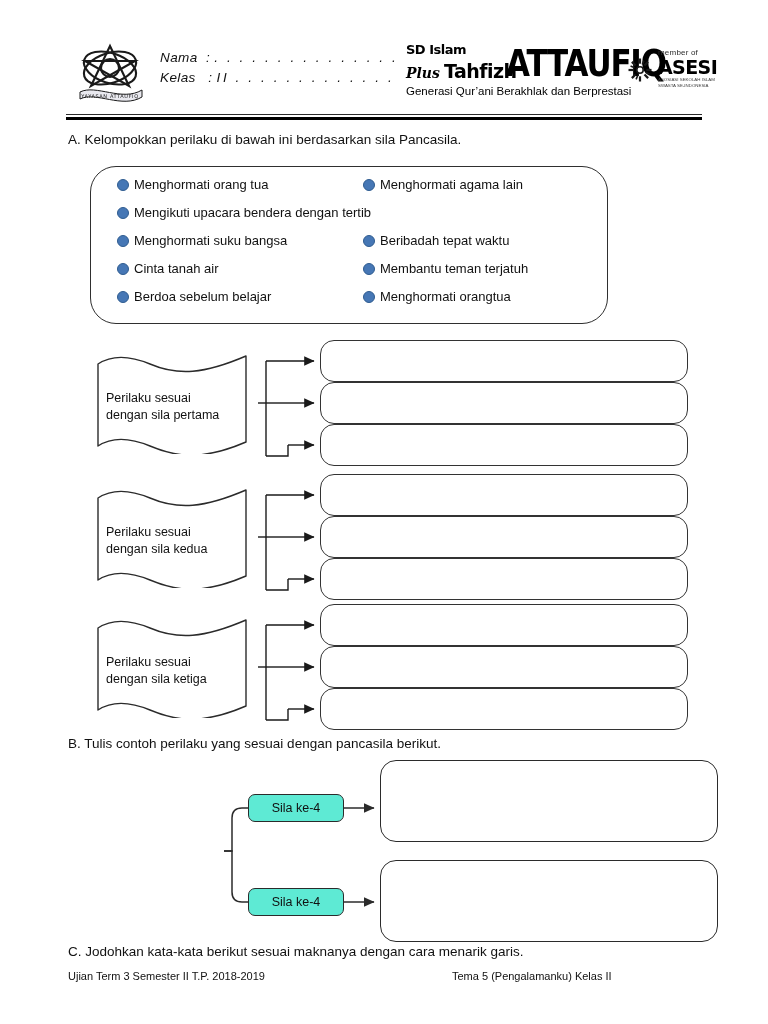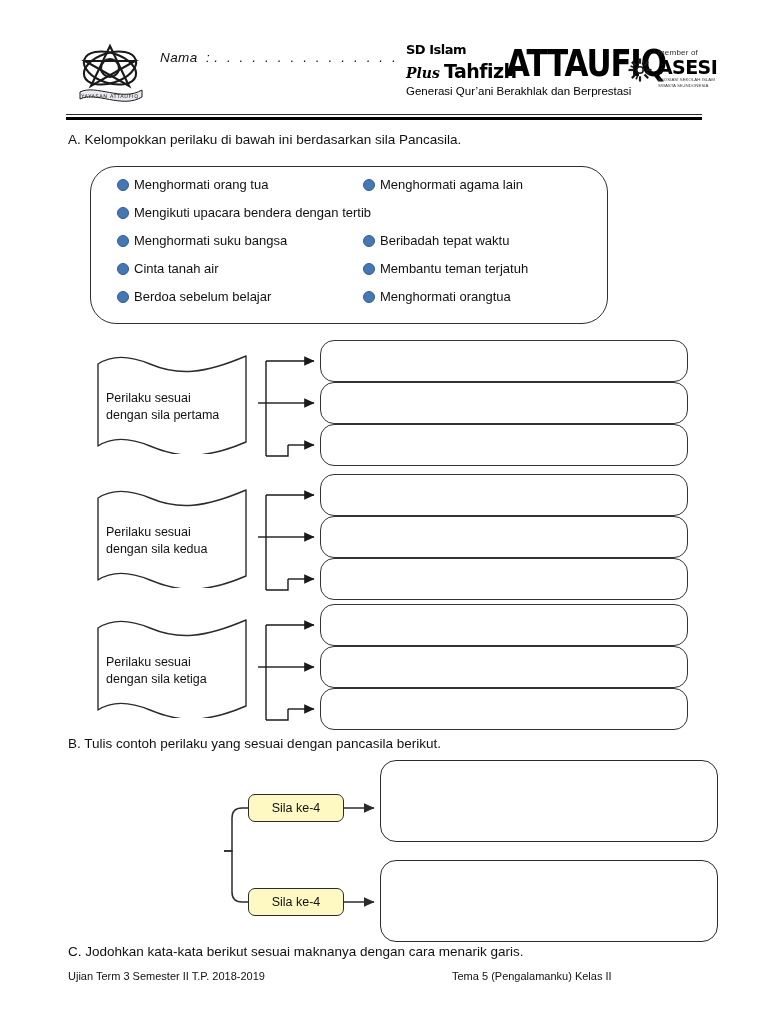--- a/index.html
+++ b/index.html
@@ -233,21 +233,21 @@
     font-size: 14.5px;
     line-height: 19px;
     color: #111;
   }
   .sila-box {
     position: absolute;
     left: 248px;
     width: 96px; height: 28px;
     border: 1.3px solid #2b2b2b;
     border-radius: 7px;
-    background: #fef9c3;
+    background: #5eead4;
     display: flex;
     align-items: center;
     justify-content: center;
     font-size: 12.5px;
     color: #111;
   }
   #sila-box-top { top: 38px; }
   #sila-box-bot { top: 132px; }
   .bigbox {
     position: absolute;
@@ -289,20 +289,21 @@
         <ellipse cx="38" cy="28" rx="27" ry="15" transform="rotate(18 38 28)"></ellipse>
         <circle cx="38" cy="28" r="9"></circle>
       </g>
       <path d="M8 52 C24 44, 50 62, 70 50 L70 57 C50 69, 24 51, 8 59 Z" fill="#e9e9ef" stroke="#1a1a1a" stroke-width="1"></path>
       <text x="38" y="57.5" font-family="DejaVu Sans, sans-serif" font-size="5" fill="#1a1a1a" text-anchor="middle" letter-spacing="0.6">YAYASAN ATTAUFIQ</text>
     </svg>
   </div>
 
   <div id="ident-block">
     <div class="ident-row"><span class="ident-label">Nama  : </span><span class="dots">. . . . . . . . . . . . . . .</span></div>
+    <div class="ident-row"><span class="ident-label">Kelas   : </span><span class="dots">II . . . . . . . . . . . . .</span></div>
   </div>
 
   <div id="school-logo">
     <div class="logo-line1">
       <span class="sd-islam">SD Islam</span>
     </div>
     <div class="logo-line2">
       <span class="plus-word">Plus</span>
       <span class="tahfizh">Tahfizh</span>
     </div>

